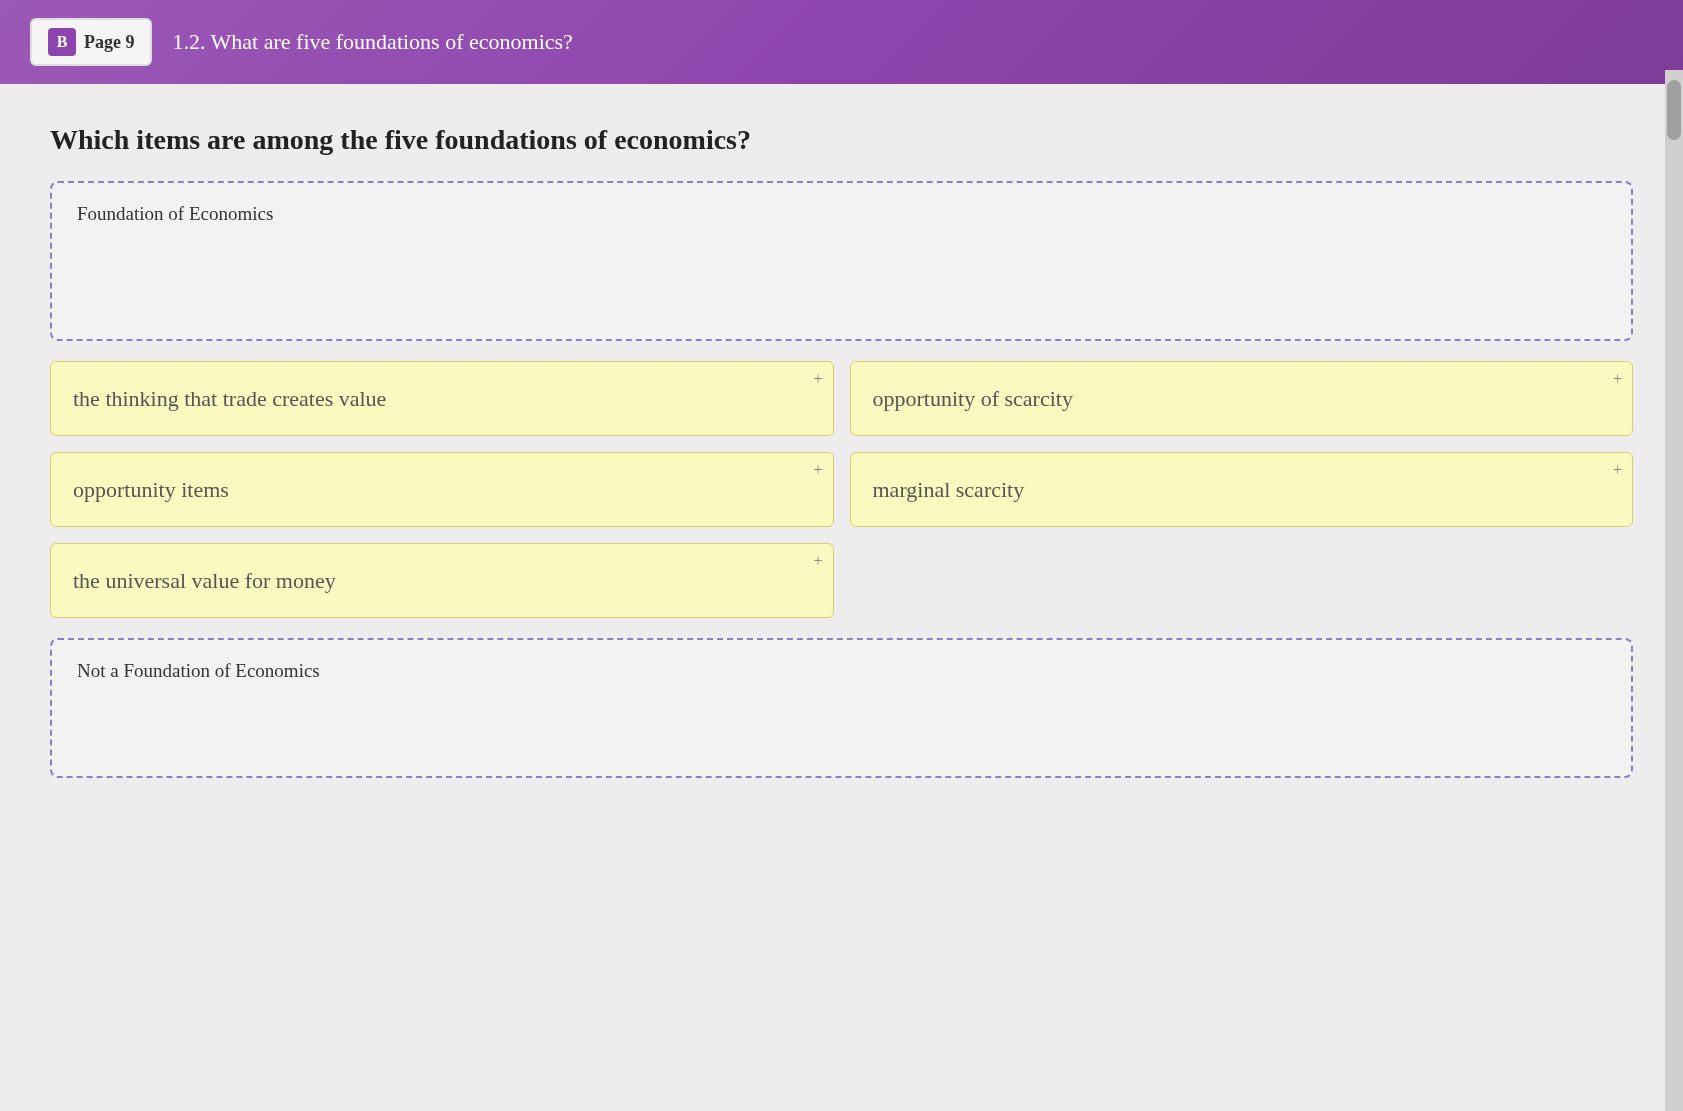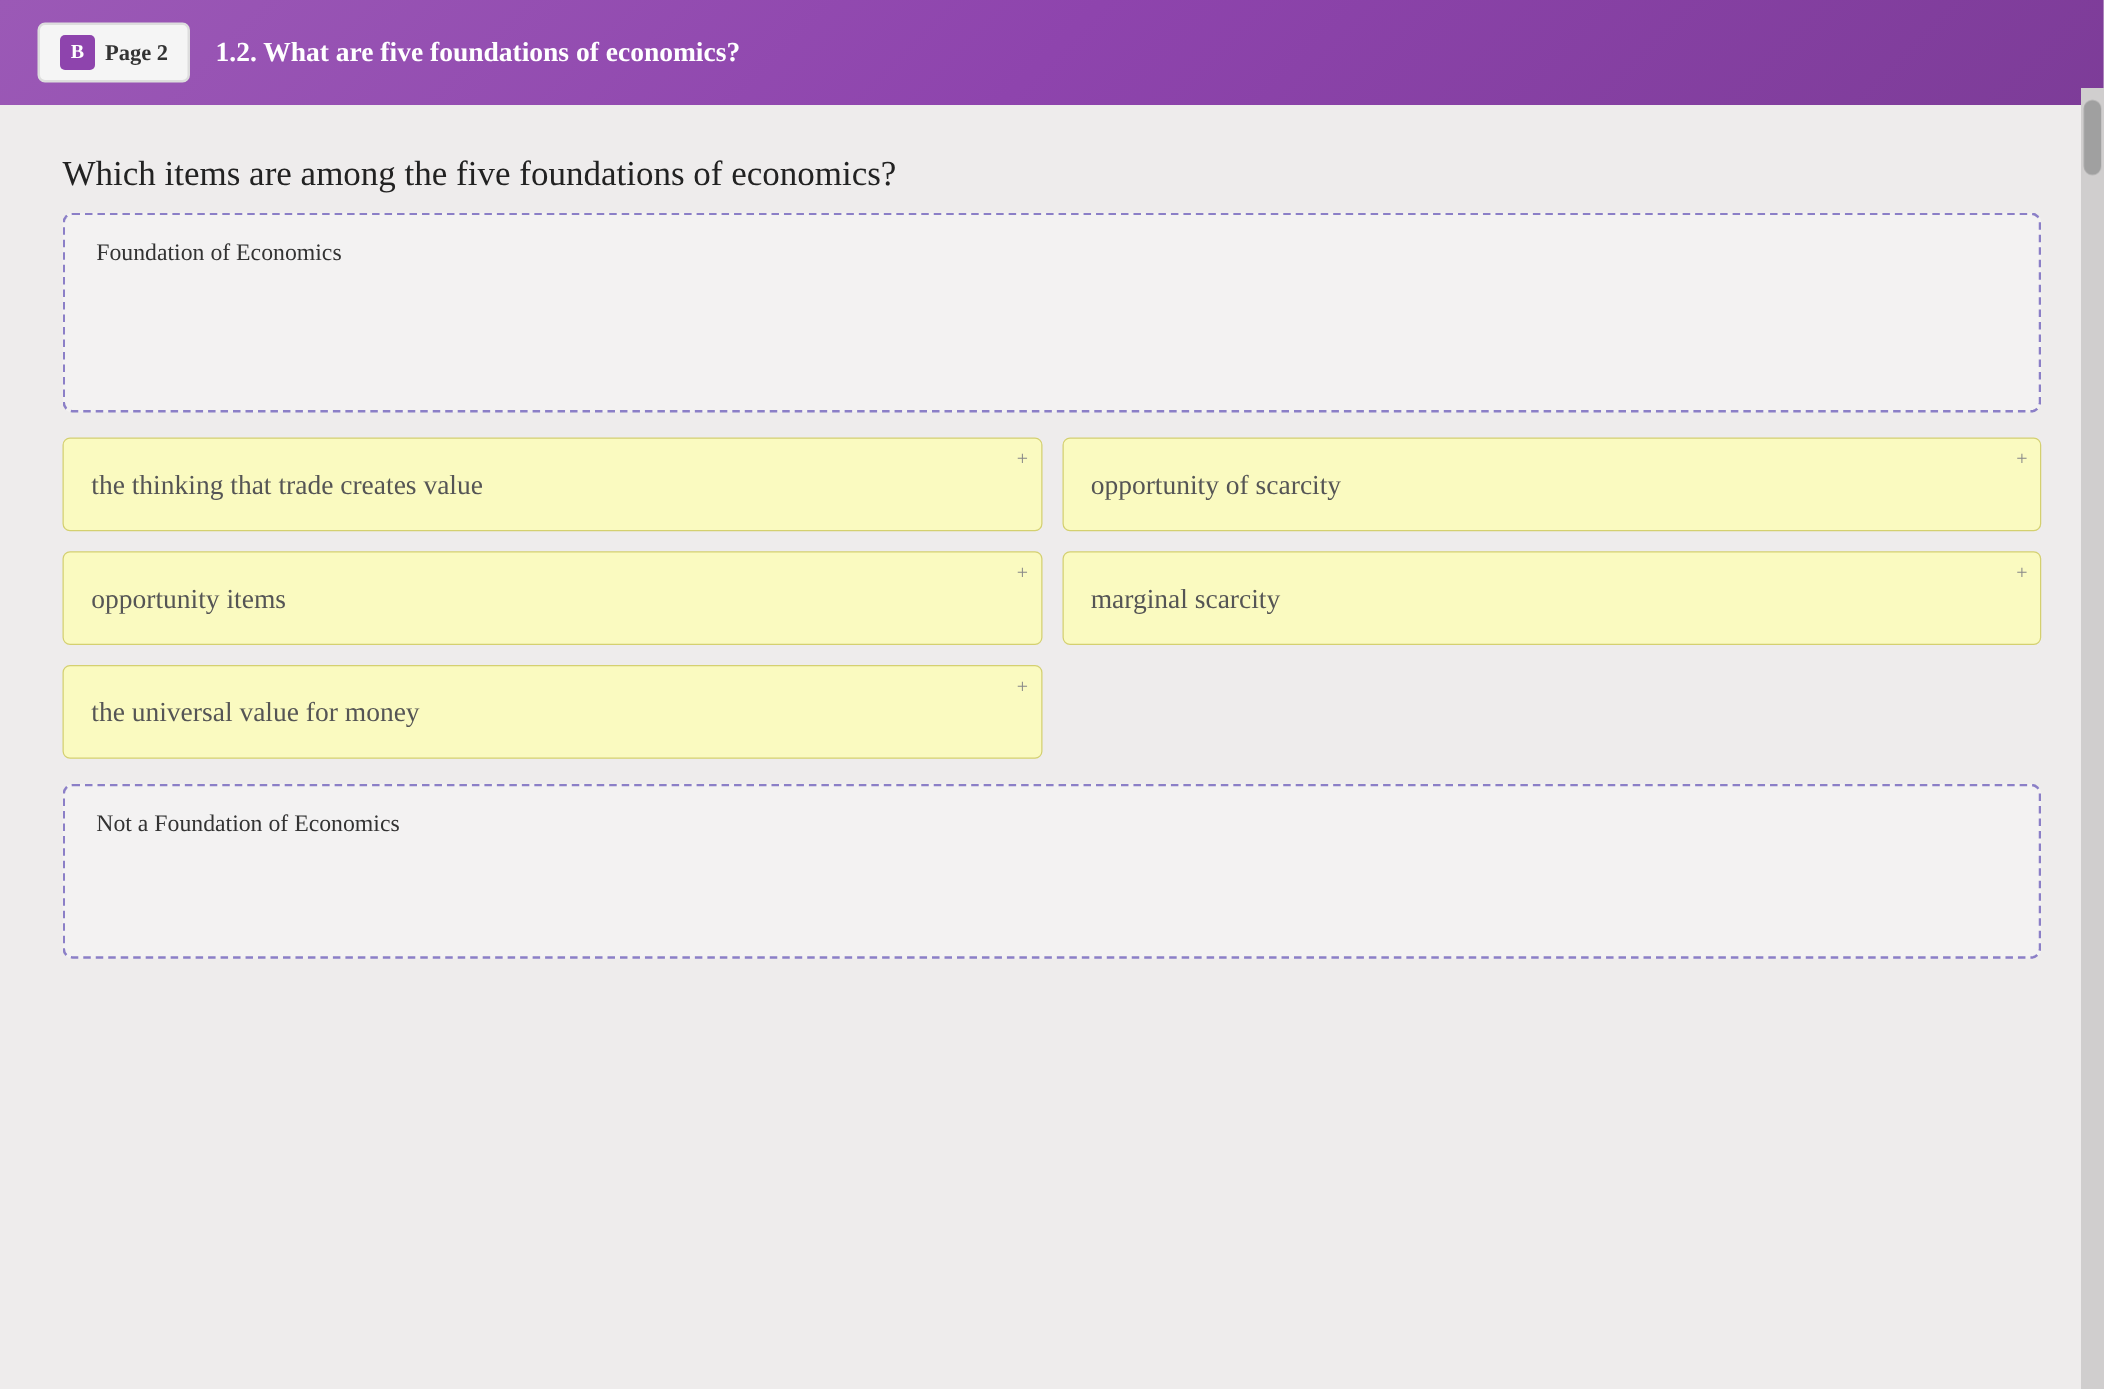--- a/index.html
+++ b/index.html
@@ -46,34 +46,34 @@
       display: flex;
       align-items: center;
       justify-content: center;
       font-size: 16px;
       font-weight: bold;
     }
 
     .header-title {
       color: white;
       font-size: 22px;
-      font-weight: bold;
+      font-weight: normal;
     }
 
     .main-content {
       background-color: #eeecec;
       padding: 40px 50px;
       min-height: calc(1111px - 70px);
     }
 
     .question-text {
       font-size: 28px;
       color: #222;
-      margin-bottom: 14px;
-      font-weight: normal;
+      margin-bottom: 25px;
+      font-weight: bold;
     }
 
     .drop-zone {
       border: 2.5px dashed #8b7fc7;
       border-radius: 8px;
       padding: 20px 25px;
       background: rgba(255,255,255,0.3);
       margin-bottom: 20px;
       min-height: 160px;
     }
@@ -157,21 +157,21 @@
     }
   </style>
 </head>
 <body>
 
 <div class="header-bar">
   <div class="page-badge">
     <div class="page-badge-icon">
       <span>B</span>
     </div>
-    <span>Page 2</span>
+    <span>Page 9</span>
   </div>
   <span class="header-title">1.2. What are five foundations of economics?</span>
 </div>
 
 <div class="main-content">
 
   <div class="question-text">Which items are among the five foundations of economics?</div>
 
   <div class="drop-zone">
     <div class="drop-zone-label">Foundation of Economics</div>

